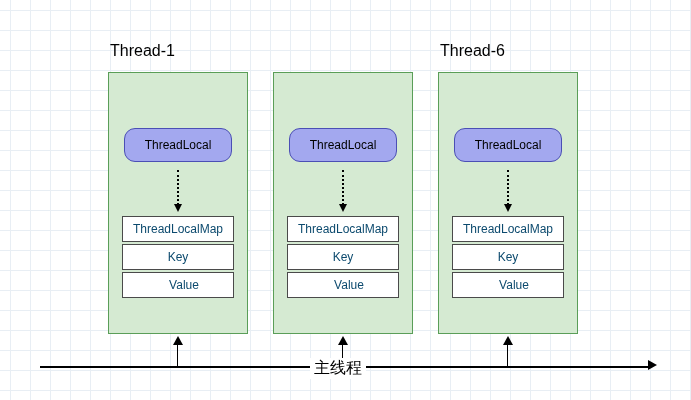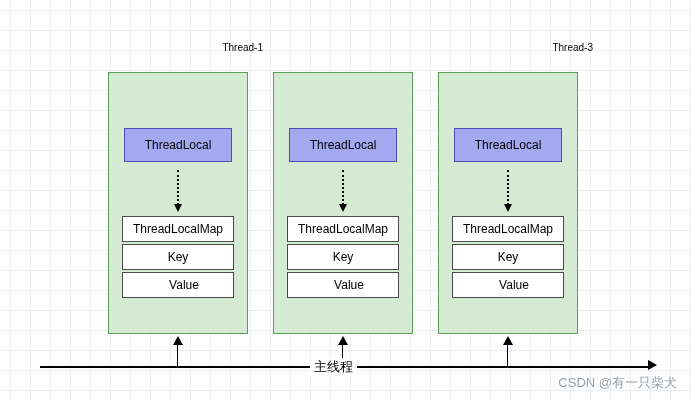--- a/index.html
+++ b/index.html
@@ -15,57 +15,56 @@
     background-image:
       linear-gradient(to right, #e8eef4 1px, transparent 1px),
       linear-gradient(to bottom, #e8eef4 1px, transparent 1px);
     background-size: 20px 20px;
     background-position: 10px 10px;
     font-family: "Liberation Sans", sans-serif;
     overflow: hidden;
   }
   .thread-title {
     position: absolute;
-    font-size: 10px;
+    font-size: 16px;
     color: #000000;
-    text-align: right;
+    text-align: left;
     white-space: nowrap;
-    padding-left: 17px;
   }
   .thread-box {
     position: absolute;
     background: #d5ead2;
     border: 1.5px solid #5a9e58;
     box-sizing: border-box;
   }
   .tl-box {
     position: absolute;
     background: #a3a8ef;
     border: 1.5px solid #4b4fb5;
-    border-radius: 0;
+    border-radius: 11px;
     box-sizing: border-box;
     display: flex;
     align-items: center;
     justify-content: center;
     font-size: 12px;
     color: #000000;
   }
   .map-stack {
     position: absolute;
     box-sizing: border-box;
   }
   .map-cell {
     background: #ffffff;
     border: 1.5px solid #4a4a4a;
     box-sizing: border-box;
     display: flex;
     align-items: center;
     justify-content: center;
     font-size: 12px;
-    color: #000000;
+    color: #0c4a6e;
     height: 26px;
     margin-bottom: 2px;
   }
   .map-cell:last-child { margin-bottom: 0; padding-left: 12px; }
 
   .dotted-arrow {
     position: absolute;
     width: 2px;
   }
   .dotted-arrow .line {
@@ -127,21 +126,21 @@
     border-top: 5px solid transparent;
     border-bottom: 5px solid transparent;
     border-left: 9px solid #000000;
   }
   #main-line-label {
     position: absolute;
     left: 310px;
     top: 358px;
     background: #ffffff;
     padding: 0 4px;
-    font-size: 13px;
+    font-size: 16px;
     color: #000000;
     white-space: nowrap;
     text-align: right;
   }
   #watermark {
     position: absolute;
     right: 14px;
     top: 374px;
     font-size: 13px;
     color: #9aa0a6;
@@ -179,35 +178,34 @@
   <div class="map-stack" style="left:287px; top:216px; width:112px;">
     <div class="map-cell">ThreadLocalMap</div>
     <div class="map-cell">Key</div>
     <div class="map-cell">Value</div>
   </div>
   <div class="up-arrow" style="left:342px; top:336px; height:30px;">
     <div class="line"></div>
     <div class="head"></div>
   </div>
 
-  <div class="thread-title" style="left:440px; top:42px; width:136px;">Thread-3</div>
+  <div class="thread-title" style="left:440px; top:42px; width:136px;">Thread-6</div>
   <div class="thread-box" style="left:438px; top:72px; width:140px; height:262px;"></div>
   <div class="tl-box" style="left:454px; top:128px; width:108px; height:34px;">ThreadLocal</div>
   <div class="dotted-arrow" style="left:507px; top:170px; height:42px;">
     <div class="line"></div>
     <div class="head"></div>
   </div>
   <div class="map-stack" style="left:452px; top:216px; width:112px;">
     <div class="map-cell">ThreadLocalMap</div>
     <div class="map-cell">Key</div>
     <div class="map-cell">Value</div>
   </div>
   <div class="up-arrow" style="left:507px; top:336px; height:30px;">
     <div class="line"></div>
     <div class="head"></div>
   </div>
 
   <div id="main-line"></div>
   <div id="main-line-head"></div>
   <div id="main-line-label">主线程</div>
 
-  <div id="watermark">CSDN @有一只柴犬</div>
 </div>
 
 </body></html>

